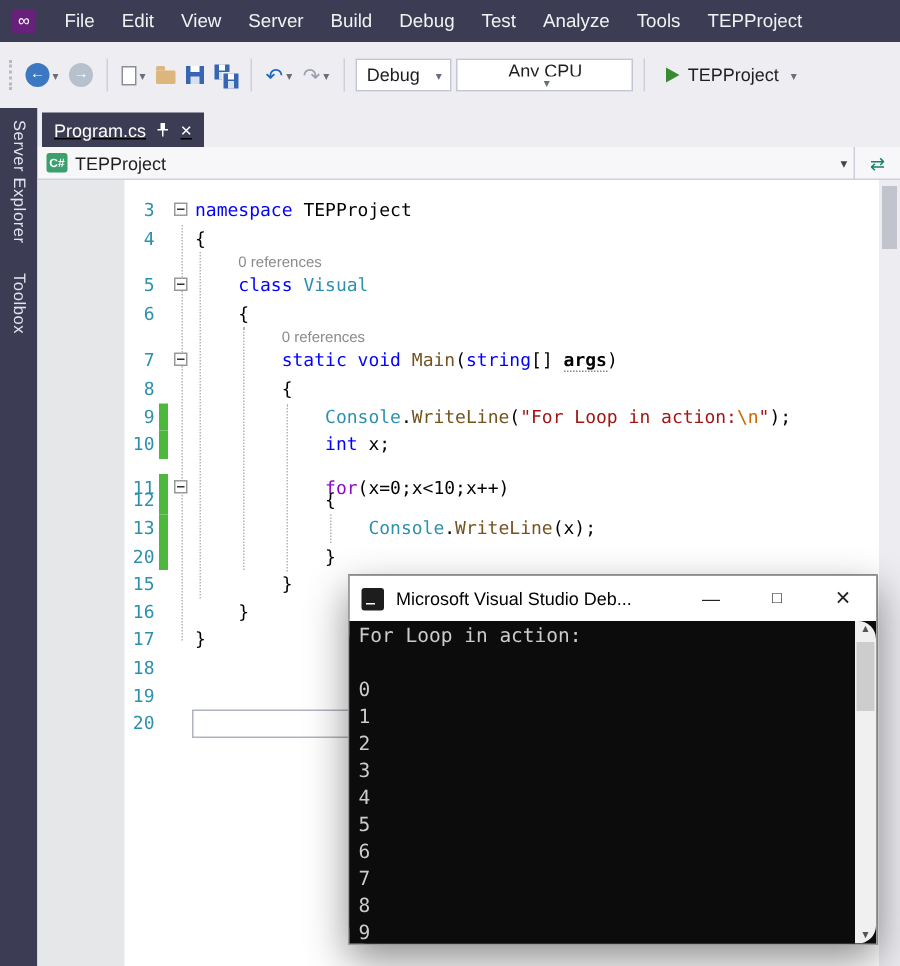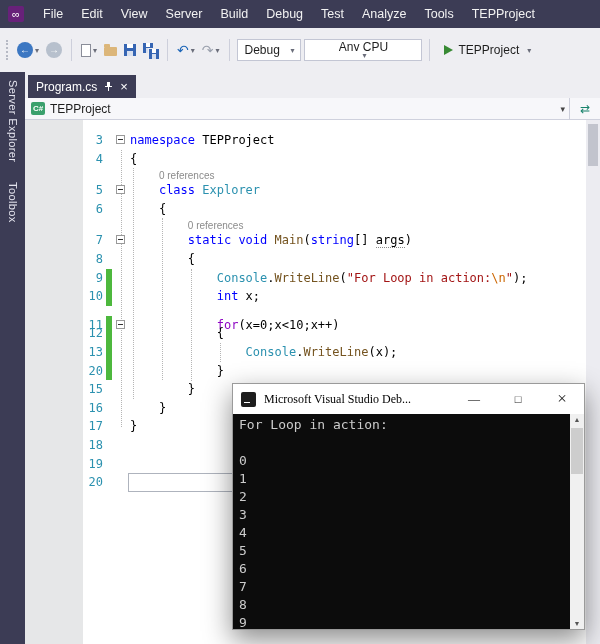--- a/index.html
+++ b/index.html
@@ -46,21 +46,21 @@
         border-top:5.5px solid transparent;border-bottom:5.5px solid transparent;}
   .run-label{font-size:12px;color:#1e1e1e;white-space:nowrap;}
 
   
   .sidebar{position:absolute;top:72px;left:0;bottom:0;width:25px;background:var(--chrome,#3c3c55);
            display:flex;flex-direction:column;align-items:center;gap:20px;padding-top:8px;box-sizing:border-box;}
   .side-tab{writing-mode:vertical-rl;color:#e4e4ee;font-size:11px;letter-spacing:.4px;white-space:nowrap;cursor:default;}
 
   
   .tabstrip{position:absolute;top:72px;left:25px;right:0;height:26px;background:var(--toolbar_bg,#eeeef2);
-            display:flex;align-items:flex-end;}
+            display:flex;align-items:flex-end;text-decoration:underline;}
   .tab{height:23px;margin-left:3px;background:var(--chrome,#3c3c55);color:#fff;display:flex;align-items:center;
        padding:0 8px;font-size:12px;gap:7px;}
   .tab-pin{display:flex;align-items:center;}
   .tab-close{color:#fff;font-size:13px;line-height:13px;}
 
   
   .navbar{position:absolute;top:98px;left:25px;right:0;height:22px;background:#f7f7fa;
           border-bottom:1px solid #cfd1dd;display:flex;align-items:center;font-size:12px;color:#1e1e1e;
           box-sizing:border-box;padding:0 4px;}
   .csproj-icon{width:14px;height:13px;background:#3ba06d;color:#fff;font-size:8px;font-weight:bold;
@@ -85,35 +85,35 @@
   .code{position:absolute;left:105px;font:12px "DejaVu Sans Mono",monospace;white-space:pre;line-height:18.6px;color:#000;}
   .lens{position:absolute;font:10px "Liberation Sans",sans-serif;color:#8b8b8b;line-height:13px;top:1px;}
   .caretbox{position:absolute;left:103px;width:336px;top:0;height:100%;border:1px solid #aeb3bd;box-sizing:border-box;}
   .tk-kw{color:var(--keyword,#0000ff);}
   .tk-ctrl{color:var(--control_keyword,#8f08c4);}
   .tk-type{color:var(--type_name,#2b91af);}
   .tk-meth{color:var(--method_name,#74531f);}
   .tk-str{color:var(--string_literal,#a31515);}
   .tk-esc{color:var(--string_escape,#cc6600);}
   .tk-pl{color:#000;}
-  .tk-param{color:#000;border-bottom:1px dotted #888;}
+  .tk-param{color:#000;border-bottom:1px dotted #888;font-weight:bold;}
 
   
   .console-win{position:absolute;left:232px;top:383px;width:353px;height:247px;z-index:20;
                background:var(--console_bg,#0c0c0c);border:1px solid #9a9a9a;box-sizing:border-box;
                box-shadow:0 10px 26px rgba(0,0,0,.45);}
-  .console-title{height:30px;background:#fff;display:flex;align-items:center;font-family:Liberation Serif, serif;}
+  .console-title{height:30px;background:#fff;display:flex;align-items:center;}
   .console-app-icon{width:15px;height:15px;background:#1d1d1d;border-radius:2px;margin:0 8px;position:relative;flex:none;}
   .console-app-icon::after{content:"";position:absolute;left:3px;bottom:4px;width:6px;height:1px;background:#fff;}
   .console-title .title{flex:1;font-size:12px;color:#000;white-space:nowrap;overflow:hidden;}
   .cap-btn{width:44px;height:30px;display:flex;align-items:center;justify-content:center;color:#222;flex:none;}
   .cap-min{font-size:12px;}
   .cap-max{font-size:11px;}
   .cap-close{font-size:17px;}
-  .console-body{position:absolute;left:0;right:0;top:30px;bottom:0;background:var(--console_bg,#0c0c0c);overflow:hidden;}
+  .console-body{position:absolute;left:0;right:0;top:30px;bottom:0;background:var(--console_bg,#0c0c0c);overflow:hidden;border-radius:12px;}
   .console-lines{position:absolute;left:6px;top:2px;right:16px;font:13px "DejaVu Sans Mono",monospace;
                  color:var(--console_text,#cccccc);}
   .cline{min-height:18px;line-height:18px;white-space:pre;}
   .console-scroll{position:absolute;top:0;right:0;bottom:0;width:14px;background:#f0f0f0;}
   .console-scroll .arr{position:absolute;left:0;right:0;text-align:center;font-size:7px;color:#555;}
   .arr-up{top:2px;} .arr-dn{bottom:2px;}
   .console-scroll .thumb{position:absolute;left:1px;right:1px;top:14px;height:46px;background:#cdcdcd;}
 </style>
 </head>
 <body>
@@ -229,21 +229,21 @@
         <div class="row" style="top: 29.6px; height: 18.6px;">
           <span class="lnum">4</span>
           <span class="code"><span class="tk-pl">{</span></span>
         </div>
         <div class="row" style="top: 48.2px; height: 13px;">
           <span class="lens" style="left: 133.92px;">0 references</span>
         </div>
         <div class="row" style="top: 61.2px; height: 18.6px;">
           <span class="lnum">5</span>
           <span class="fold"></span>
-          <span class="code"><span class="tk-pl">    </span><span class="tk-kw">class</span><span class="tk-pl"> </span><span class="tk-type">Explorer</span></span>
+          <span class="code"><span class="tk-pl">    </span><span class="tk-kw">class</span><span class="tk-pl"> </span><span class="tk-type">Visual</span></span>
         </div>
         <div class="row" style="top: 79.8px; height: 18.6px;">
           <span class="lnum">6</span>
           <span class="code"><span class="tk-pl">    {</span></span>
         </div>
         <div class="row" style="top: 98.4px; height: 13px;">
           <span class="lens" style="left: 162.84px;">0 references</span>
         </div>
         <div class="row" style="top: 111.4px; height: 18.6px;">
           <span class="lnum">7</span>

